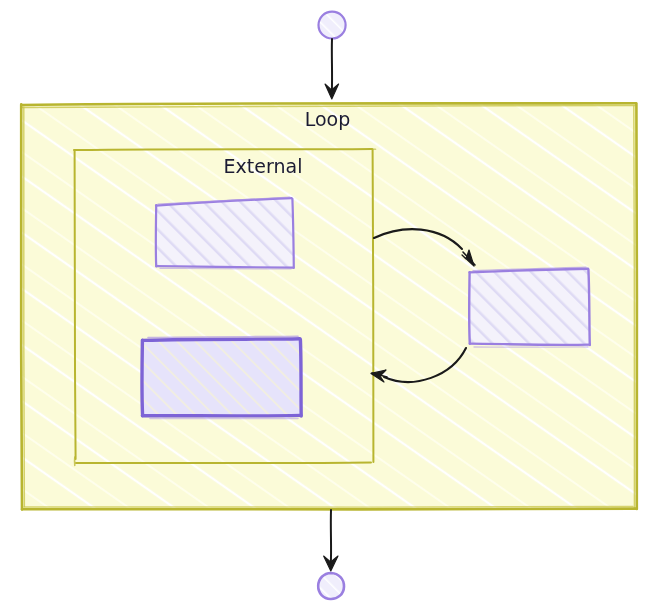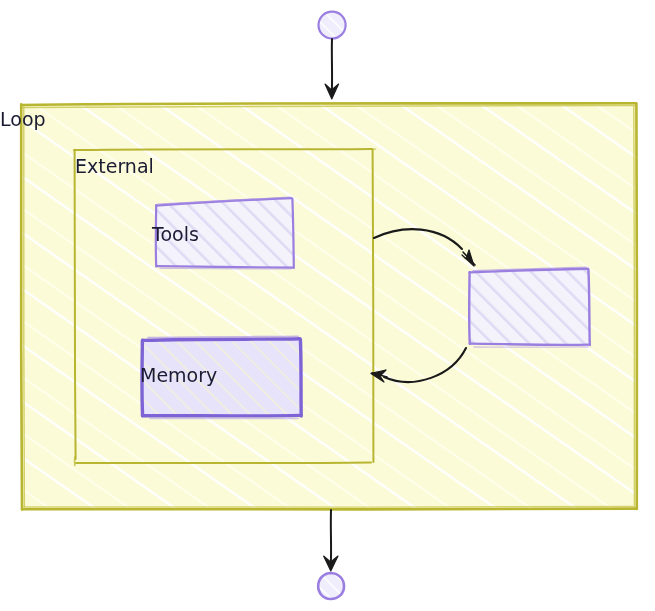--- a/index.html
+++ b/index.html
@@ -23,24 +23,24 @@
     height: 611px;
   }
   .node-label {
     position: absolute;
     color: #1b1b33;
     font-family: "DejaVu Sans", sans-serif;
     font-size: 19px;
     line-height: 1;
     white-space: nowrap;
     pointer-events: none;
-    text-align: left;
+    text-align: center;
   }
   .label-loop   { left: 0;   top: 110px; width: 655px; font-size: 19px; }
-  .label-external { left: 75px; top: 157px; width: 336px; font-size: 19px; }
+  .label-external { left: 75px; top: 157px; width: 336px; font-size: 19px; padding-left: 20px; }
   .label-tools  { left: 152px; top: 225px; width: 140px; font-size: 19px; }
   .label-memory { left: 140px; top: 366px; width: 162px; font-size: 19px; }
   .label-llm    { left: 468px; top: 298px; width: 122px; font-size: 19px; }
 </style>
 </head>
 <body>
 
 <div id="canvas">
 
   <svg id="diagram-svg" viewBox="0 0 655 611">
@@ -150,16 +150,14 @@
     </g>
 
     <g>
       <path d="M331,510 C330.4,530 331.6,548 330.8,563" fill="none" stroke="#1a1a1a" stroke-width="2" stroke-linecap="round"></path>
       <path d="M323.6,556 L330.8,571 L338,556 L330.6,562 Z" fill="#1a1a1a" stroke="#1a1a1a" stroke-width="1.1" stroke-linejoin="round"></path>
     </g>
   </svg>
 
   <div class="node-label label-loop">Loop</div>
   <div class="node-label label-external">External</div>
-  <div class="node-label label-tools">Tools</div>
-  <div class="node-label label-memory">Memory</div>
 
 </div>
 
 </body></html>

